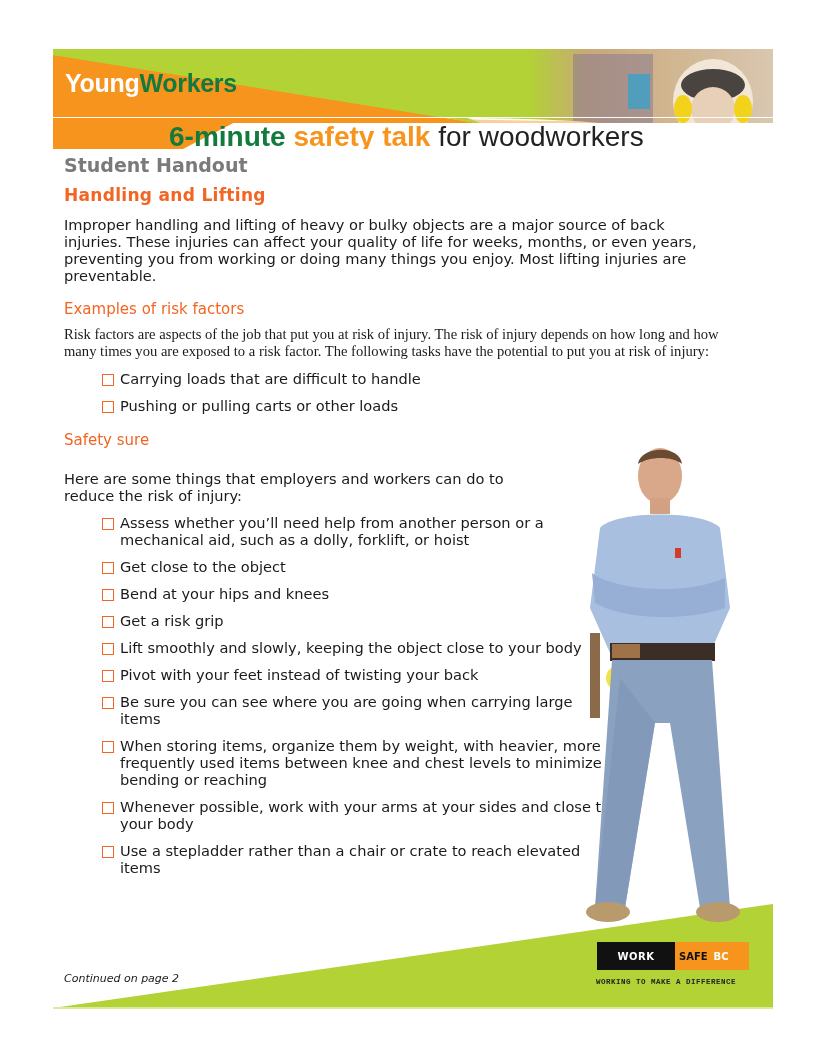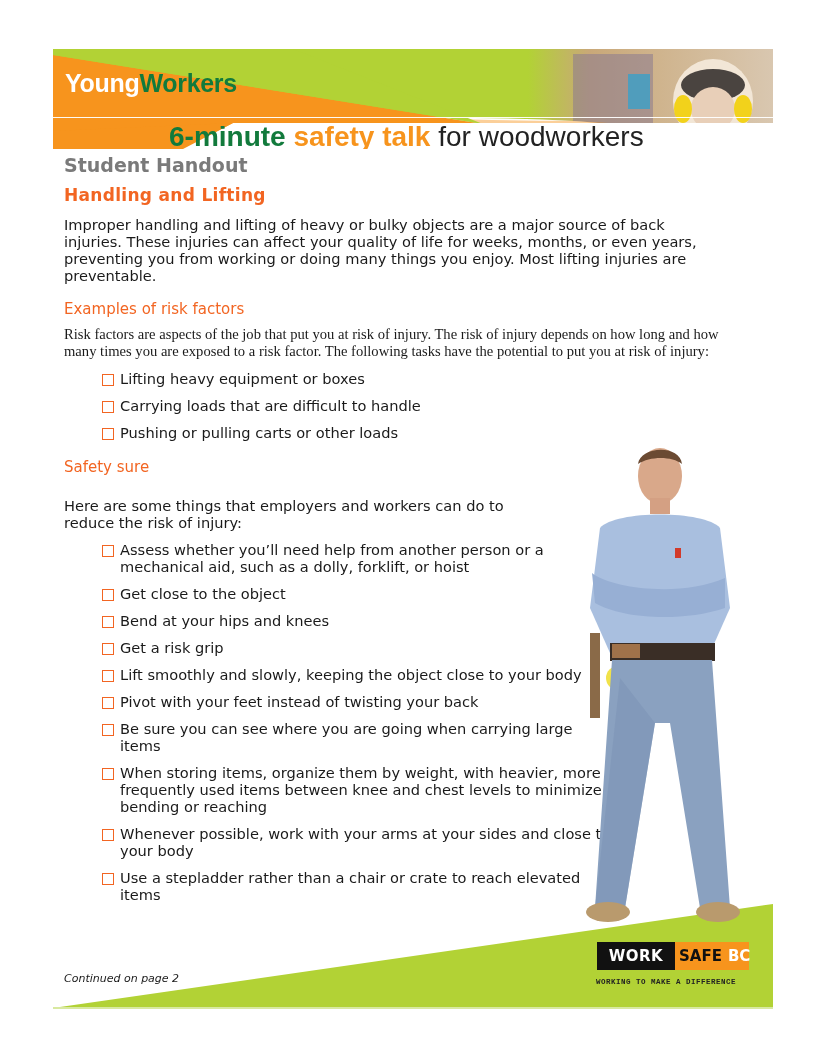--- a/index.html
+++ b/index.html
@@ -36,21 +36,21 @@
     .tips-p { margin-top: 20px; width: 490px; }
     .tips-list { width: 512px; }
     .tips-list li { margin-top: 10px; }
     .continued { position: absolute; left: 64px; top: 972px; font-style: italic; font-size: 11px; color: #1a1a1a; }
 
     
     .worker { position: absolute; left: 560px; top: 438px; width: 200px; height: 490px; }
 
     
     .footer { position: absolute; left: 53px; top: 900px; width: 720px; height: 110px; }
-    .wsbc { position: absolute; left: 597px; top: 942px; width: 152px; height: 28px; display: flex; font-family: "DejaVu Sans", sans-serif; font-weight: bold; font-size: 15px; }
+    .wsbc { position: absolute; left: 597px; top: 942px; width: 152px; height: 28px; display: flex; font-family: "DejaVu Sans", sans-serif; font-weight: bold; font-size: 10px; }
     .wsbc .work { background: #111; color: #fff; width: 78px; display: flex; align-items: center; justify-content: center; letter-spacing: 0.5px; }
     .wsbc .safe { background: #f7941d; color: #111; width: 74px; display: flex; align-items: center; padding-left: 4px; }
     .wsbc .safe .bc { color: #fff; margin-left: 6px; }
     .wsbc-tag { position: absolute; left: 596px; top: 978px; font-size: 7.5px; font-weight: bold; color: #222; letter-spacing: 0.5px; font-family: Liberation Mono, monospace; white-space: nowrap; }
   </style>
 </head>
 <body>
 
 <div class="page">
 
@@ -102,21 +102,21 @@
   </div>
 
   <div class="content">
     <div class="h-handout">Student Handout</div>
     <div class="h-topic">Handling and Lifting</div>
     <p class="p intro">Improper handling and lifting of heavy or bulky objects are a major source of back injuries. These injuries can affect your quality of life for weeks, months, or even years, preventing you from working or doing many things you enjoy. Most lifting injuries are preventable.</p>
 
     <div class="h-sec sec1">Examples of risk factors</div>
     <p class="p risk-p">Risk factors are aspects of the job that put you at risk of injury. The risk of injury depends on how long and how many times you are exposed to a risk factor. The following tasks have the potential to put you at risk of injury:</p>
     <ul class="check">
-      <li><span class="box"></span><span>Lifting heavy equipment or boxes</span></li>
+      <li><span class="box"></span></li>
       <li><span class="box"></span><span>Carrying loads that are difficult to handle</span></li>
       <li><span class="box"></span><span>Pushing or pulling carts or other loads</span></li>
     </ul>
 
     <div class="h-sec sec2">Safety sure</div>
     <p class="p tips-p">Here are some things that employers and workers can do to reduce the risk of injury:</p>
     <ul class="check tips-list">
       <li><span class="box"></span><span>Assess whether you’ll need help from another person or a mechanical aid, such as a dolly, forklift, or hoist</span></li>
       <li><span class="box"></span><span>Get close to the object</span></li>
       <li><span class="box"></span><span>Bend at your hips and knees</span></li>

